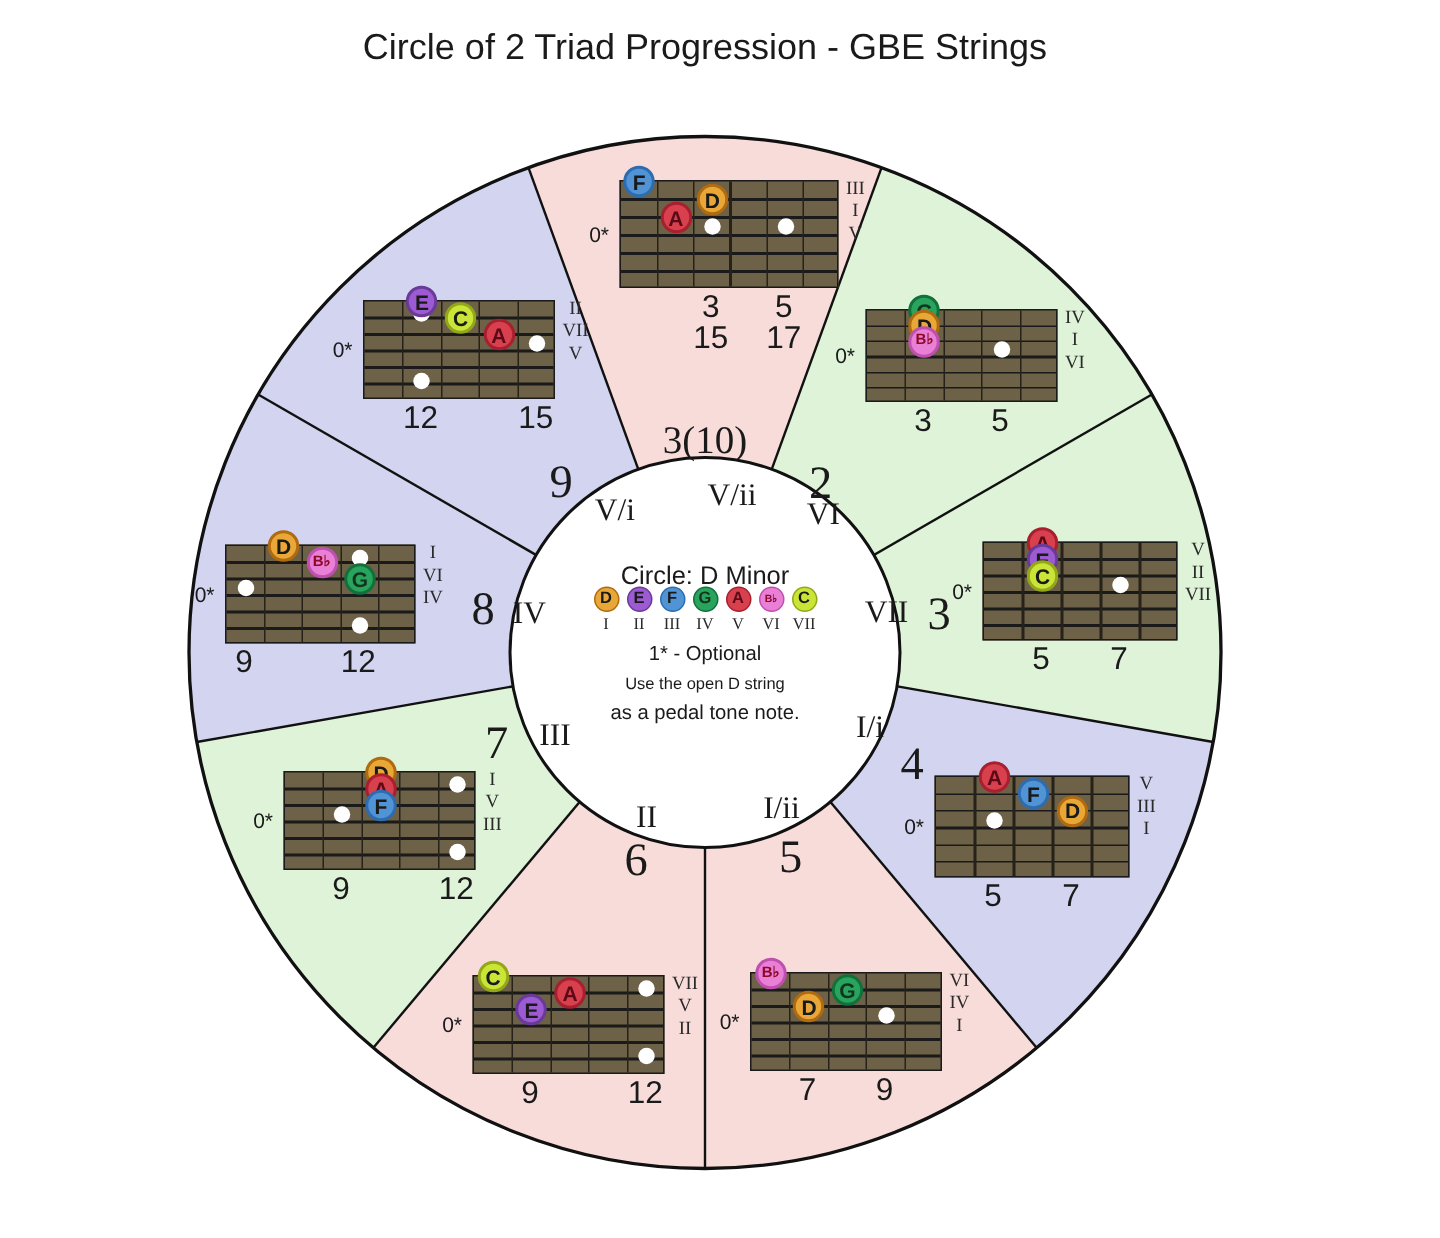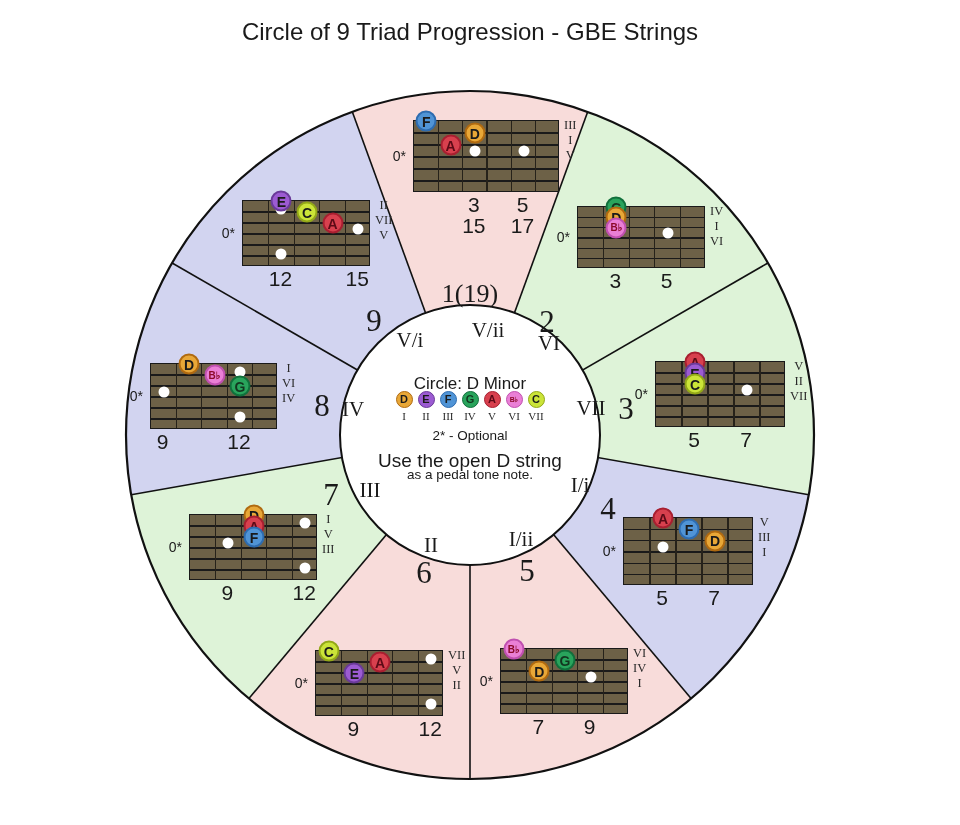--- a/index.html
+++ b/index.html
@@ -29,21 +29,21 @@
               justify-content:center;gap:5px;}
   .legend-item{display:flex;flex-direction:column;align-items:center;width:17px;}
   .legend-dot{width:17px;height:17px;border-radius:50%;box-sizing:border-box;display:flex;
               align-items:center;justify-content:center;font-weight:bold;font-size:11px;line-height:1;}
   .legend-degree{font-family:"Liberation Serif",serif;font-size:11px;color:#2a2a2a;margin-top:2px;}
 </style>
 </head>
 <body>
 
 <div id="canvas">
-  <div class="title-line" style="top:18px;">Circle of 9 Triad Progression - GBE Strings</div>
+  <div class="title-line" style="top:18px;">Circle of 2 Triad Progression - GBE Strings</div>
 
   <svg id="circle-svg" width="960" height="825">
       <path d="M 470 435 L 352.3 111.7 A 344 344 0 0 1 587.7 111.7 Z" fill="#f8dcda"></path>
       <path d="M 470 435 L 587.7 111.7 A 344 344 0 0 1 767.9 263.0 Z" fill="#def3d8"></path>
       <path d="M 470 435 L 767.9 263.0 A 344 344 0 0 1 808.8 494.7 Z" fill="#def3d8"></path>
       <path d="M 470 435 L 808.8 494.7 A 344 344 0 0 1 691.1 698.5 Z" fill="#d2d4f0"></path>
       <path d="M 470 435 L 691.1 698.5 A 344 344 0 0 1 470.0 779.0 Z" fill="#f8dcda"></path>
       <path d="M 470 435 L 470.0 779.0 A 344 344 0 0 1 248.9 698.5 Z" fill="#f8dcda"></path>
       <path d="M 470 435 L 248.9 698.5 A 344 344 0 0 1 131.2 494.7 Z" fill="#def3d8"></path>
       <path d="M 470 435 L 131.2 494.7 A 344 344 0 0 1 172.1 263.0 Z" fill="#d2d4f0"></path>
@@ -273,21 +273,21 @@
         <div class="note-dot" style="left: 89.6px; top: 22px; background: rgb(216, 64, 78); border: 2px solid rgb(168, 31, 48); color: rgb(92, 10, 22);">A</div>
       </div>
       <div class="open-label" style="left: 235px; top: 233px;">0*</div>
       <div class="degree-col" style="left: 375px; top: 198px;">
         <div>II</div>
         <div>VII</div>
         <div>V</div>
       </div>
       <div class="fret-num" style="left: 280.4px; top: 268px;">12</div>
       <div class="fret-num" style="left: 357.2px; top: 268px;">15</div>
-      <div class="wedge-number" style="left: 470px; top: 294px; font-size: 26px;">1(19)</div>
+      <div class="wedge-number" style="left: 470px; top: 294px; font-size: 26px;">3(10)</div>
       <div class="wedge-number" style="left: 547px; top: 322px; font-size: 31px;">2</div>
       <div class="wedge-number" style="left: 626px; top: 409px; font-size: 31px;">3</div>
       <div class="wedge-number" style="left: 608px; top: 509px; font-size: 31px;">4</div>
       <div class="wedge-number" style="left: 527px; top: 571px; font-size: 31px;">5</div>
       <div class="wedge-number" style="left: 424px; top: 573px; font-size: 31px;">6</div>
       <div class="wedge-number" style="left: 331px; top: 495px; font-size: 31px;">7</div>
       <div class="wedge-number" style="left: 322px; top: 406px; font-size: 31px;">8</div>
       <div class="wedge-number" style="left: 374px; top: 321px; font-size: 31px;">9</div>
       <div class="ring-label" style="left: 472px; top: 330px; margin-left: 16px;">V/ii</div>
       <div class="ring-label" style="left: 410px; top: 340px;">V/i</div>
@@ -324,16 +324,16 @@
       </div>
       <div class="legend-item">
         <div class="legend-dot" style="background: rgb(234, 127, 214); border: 1.5px solid rgb(192, 80, 176); color: rgb(139, 10, 42); font-size: 7px;">B♭</div>
         <div class="legend-degree">VI</div>
       </div>
       <div class="legend-item">
         <div class="legend-dot" style="background: rgb(203, 228, 56); border: 1.5px solid rgb(147, 168, 24); color: rgb(26, 26, 26);">C</div>
         <div class="legend-degree">VII</div>
       </div>
     </div>
-  <div class="center-text" style="top:428px;font-size:13.5px;">2* - Optional</div>
-  <div class="center-text" style="top:450px;font-size:19px;">Use the open D string</div>
+  <div class="center-text" style="top:428px;font-size:13.5px;">1* - Optional</div>
+  <div class="center-text" style="top:450px;font-size:11px;">Use the open D string</div>
   <div class="center-text" style="top:467px;font-size:13.5px;">as a pedal tone note.</div>
 </div>
 
 </body></html>

